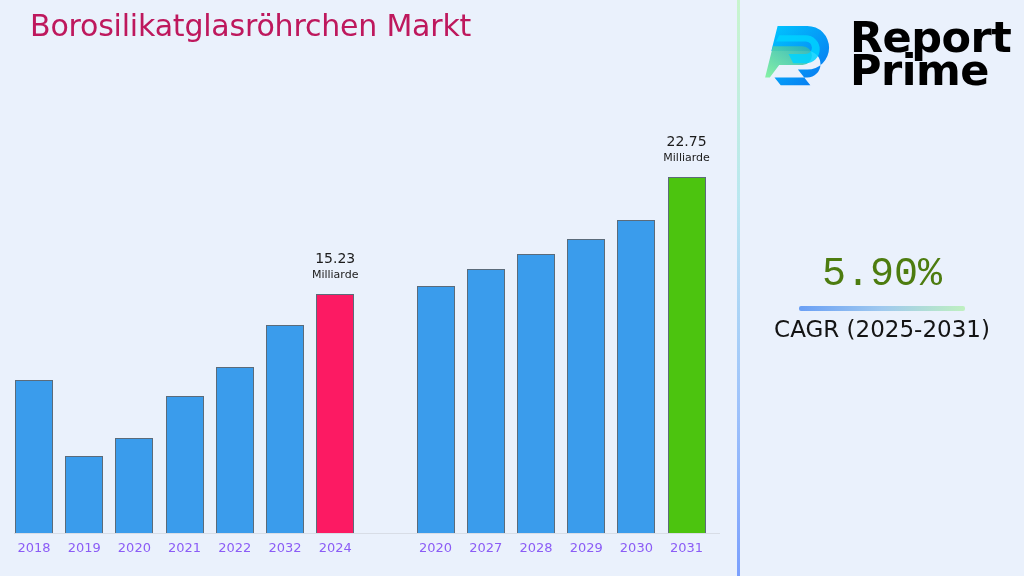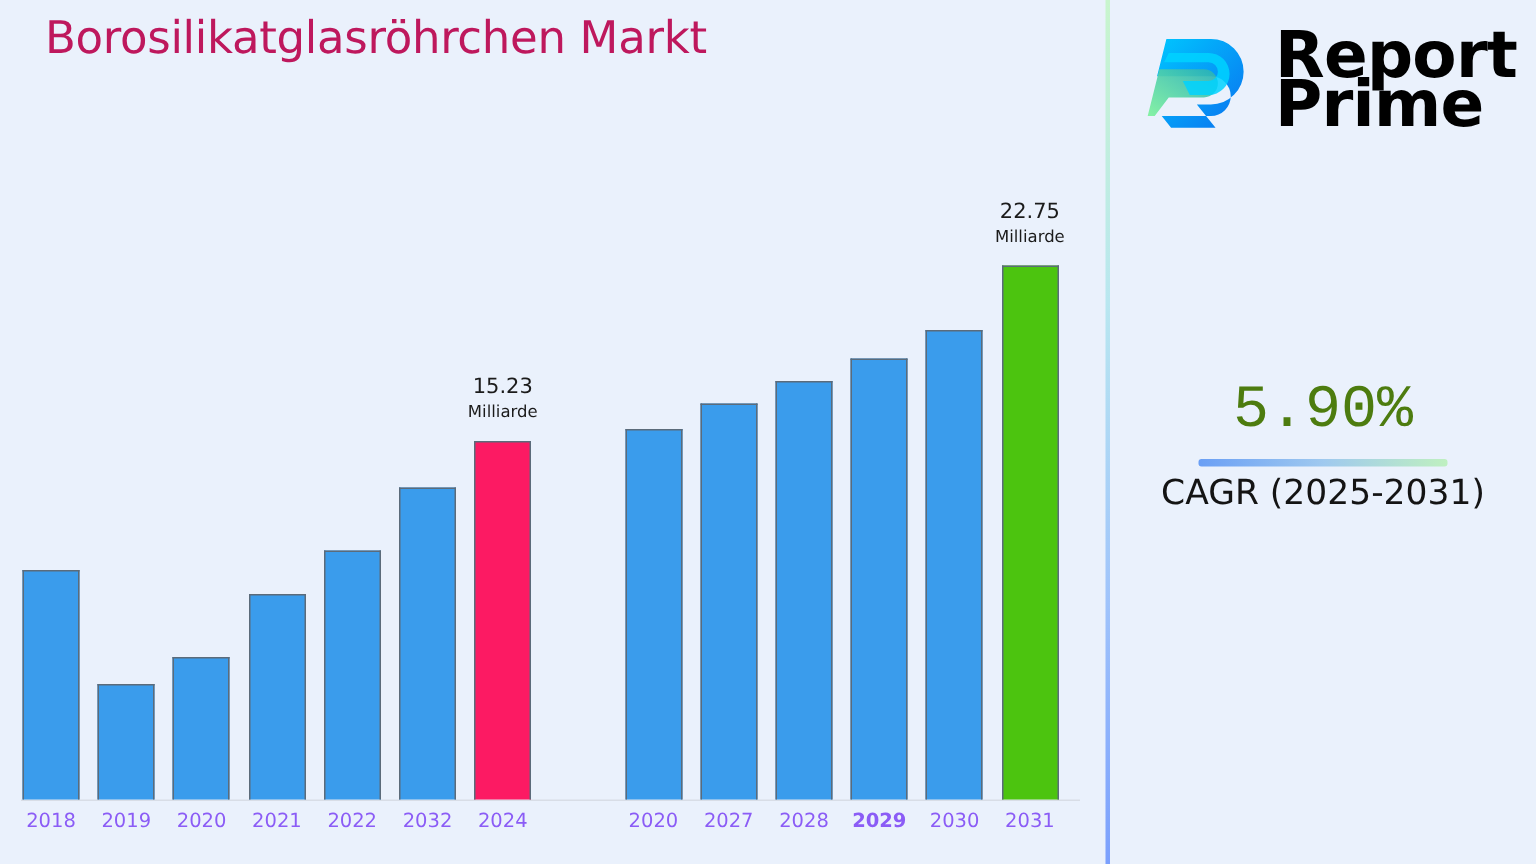--- a/index.html
+++ b/index.html
@@ -213,21 +213,21 @@
           <div class="tick-label">2020</div>
         </div>
         <div class="bar-col" style="left: 466.8px;">
           <div class="bar blue" style="top: 269.129px; height: 263.871px; width: 38px;"></div>
           <div class="tick-label">2027</div>
         </div>
         <div class="bar-col" style="left: 517px; margin-top: 12px;">
           <div class="bar blue" style="top: 254.252px; height: 278.748px; width: 38px;"></div>
           <div class="tick-label">2028</div>
         </div>
-        <div class="bar-col" style="left: 567.2px; font-weight: bold;">
+        <div class="bar-col" style="left: 567.2px;">
           <div class="bar blue" style="top: 239.375px; height: 293.625px; width: 38px;"></div>
           <div class="tick-label">2029</div>
         </div>
         <div class="bar-col" style="left: 617.4px;">
           <div class="bar blue" style="top: 219.8px; height: 313.2px; width: 38px;"></div>
           <div class="tick-label">2030</div>
         </div>
         <div class="bar-col" style="left: 667.6px; padding-left: 44px;">
           <div class="bar green" style="top: 176.735px; height: 356.265px; width: 38px;"></div>
           <div class="bar-value" style="top: 132.735px;"><span>22.75</span><span class="unit">Milliarde</span></div>

